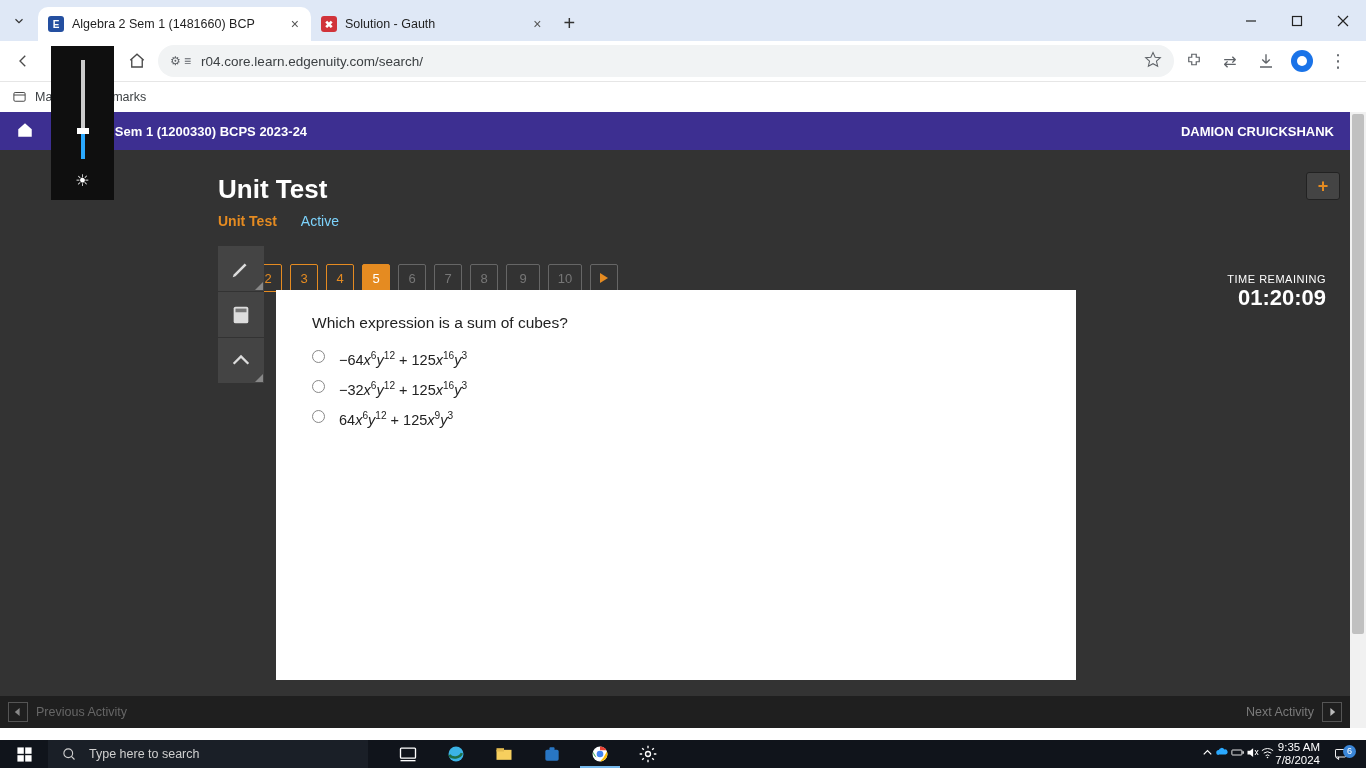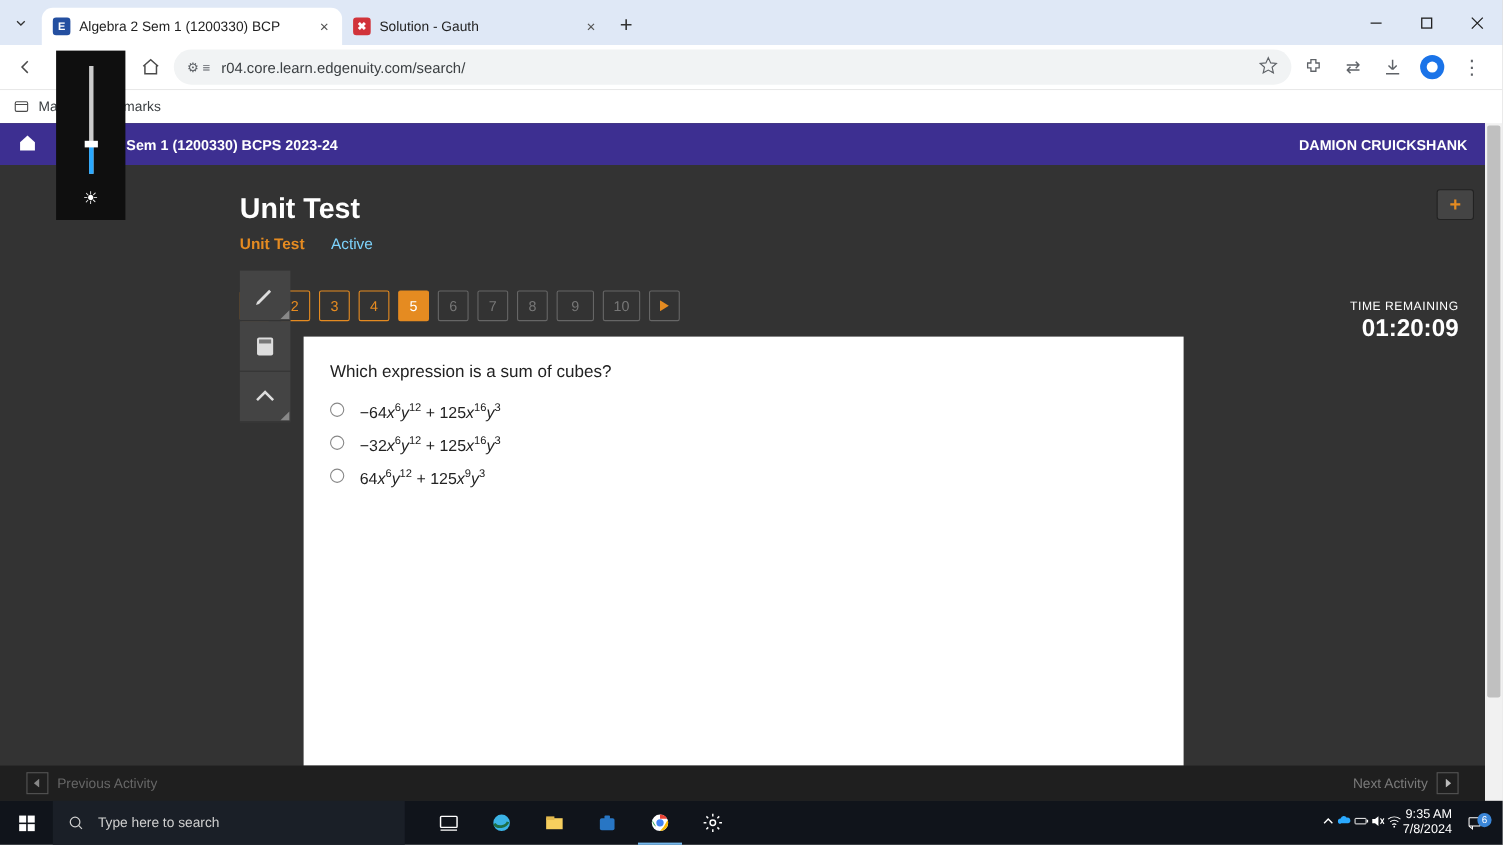--- a/index.html
+++ b/index.html
@@ -73,38 +73,38 @@
 
 .timer-block { margin-left:auto; text-align:right; color:#fff; }
 .timer-label { font-size:11px; letter-spacing:0.5px;margin-top:28px; }
 .timer-val { font-size:22px; font-weight:bold; }
 
 .side-tools { position:absolute; left:218px; top:96px; width:46px; display:flex; flex-direction:column; }
 .side-tools .tool { width:46px; height:46px; background:#444; border-bottom:1px solid #333; display:flex; align-items:center; justify-content:center; position:relative; }
 .side-tools .tool svg { width:22px; height:22px; fill:#ddd; }
 .side-tools .tool .corner { position:absolute; right:1px; bottom:1px; width:0; height:0; border-left:8px solid transparent; border-bottom:8px solid #888; }
 
-.card { position:absolute; left:276px; top:140px; width:800px; height:390px; background:#fff; padding:24px 24px;margin-top:16px; }
+.card { position:absolute; left:276px; top:140px; width:800px; height:390px; background:#fff; padding:24px 36px; }
 .qtext { font-size:15.5px; color:#222; }
 .options { margin-top:18px; display:flex; flex-direction:column; gap:12px; }
 .opt { display:flex; align-items:flex-start; gap:14px; font-size:14.5px; color:#222; font-family:"Cambria Math", "Times New Roman", serif; }
 .opt .radio { width:13px; height:13px; border:1.5px solid #888; border-radius:50%; flex-shrink:0; }
 .opt sup { font-size:0.7em; }
 
 
-.app-footer { position:absolute; left:0; right:16px; bottom:40px; height:32px; background:#1f1f1f; display:flex; align-items:center; padding:0 24px; font-size:12.5px; }
+.app-footer { position:absolute; left:0; right:16px; bottom:40px; height:32px; background:#1f1f1f; display:flex; align-items:center; padding:0 8px; font-size:12.5px; }
 .app-footer .navbtn { width:20px; height:20px; border:1px solid #555; display:flex; align-items:center; justify-content:center; }
 .app-footer .navbtn svg { width:8px; height:8px; fill:#888; }
 .app-footer .lbl { color:#666; margin:0 8px; }
 .app-footer .right { margin-left:auto; display:flex; align-items:center; }
 .app-footer .right .lbl { color:#7a7a7a; }
 .app-footer .right .navbtn svg { fill:#bbb; }
 
 
-.taskbar { position:absolute; left:0; bottom:0; width:100%; height:40px; background:#10141b; display:flex; align-items:center; color:#fff; font-size:12.5px; }
+.taskbar { position:absolute; left:0; bottom:0; width:100%; height:28px; background:#10141b; display:flex; align-items:center; color:#fff; font-size:12.5px; }
 .taskbar .start { width:48px; height:100%; display:flex; align-items:center; justify-content:center; }
 .taskbar .start svg { width:17px; height:17px; fill:#fff; }
 .taskbar .search { width:320px; height:100%; background:#1a1f27; display:flex; align-items:center; padding:0 14px; gap:12px; color:#cfcfcf; }
 .taskbar .search svg { width:15px; height:15px; stroke:#cfcfcf; stroke-width:1.8; fill:none; }
 .tb-icons { display:flex; height:100%; margin-left:16px; }
 .tb-icons .ti { width:48px; height:100%; display:flex; align-items:center; justify-content:center; position:relative; }
 .tb-icons .ti.active::after { content:""; position:absolute; bottom:0; left:4px; right:4px; height:2px; background:#76b9ed; }
 .tb-icons svg { width:20px; height:20px; }
 .tray { margin-left:auto; display:flex; align-items:center; height:100%; padding-right:6px; }
 .tray svg { width:15px; height:15px; fill:#fff; }
@@ -117,21 +117,21 @@
 
 <div class="browser-top">
   <div class="tab-drop">
     <svg viewBox="0 0 24 24">
         <path d="M6 9l6 6 6-6" stroke="#333" stroke-width="2" fill="none"></path>
       </svg>
   </div>
   <div class="tabs">
     <div class="tab active">
       <div class="fav blue">E</div>
-      <span>Algebra 2 Sem 1 (1200330) BCP</span>
+      <span>Algebra 2 Sem 1 (1481660) BCP</span>
       <span class="close">×</span>
     </div>
     <div class="tab inactive">
       <div class="fav red">✖</div>
       <span>Solution - Gauth</span>
       <span class="close">×</span>
     </div>
   </div>
   <div class="newtab">+</div>
   <div class="win-buttons">

